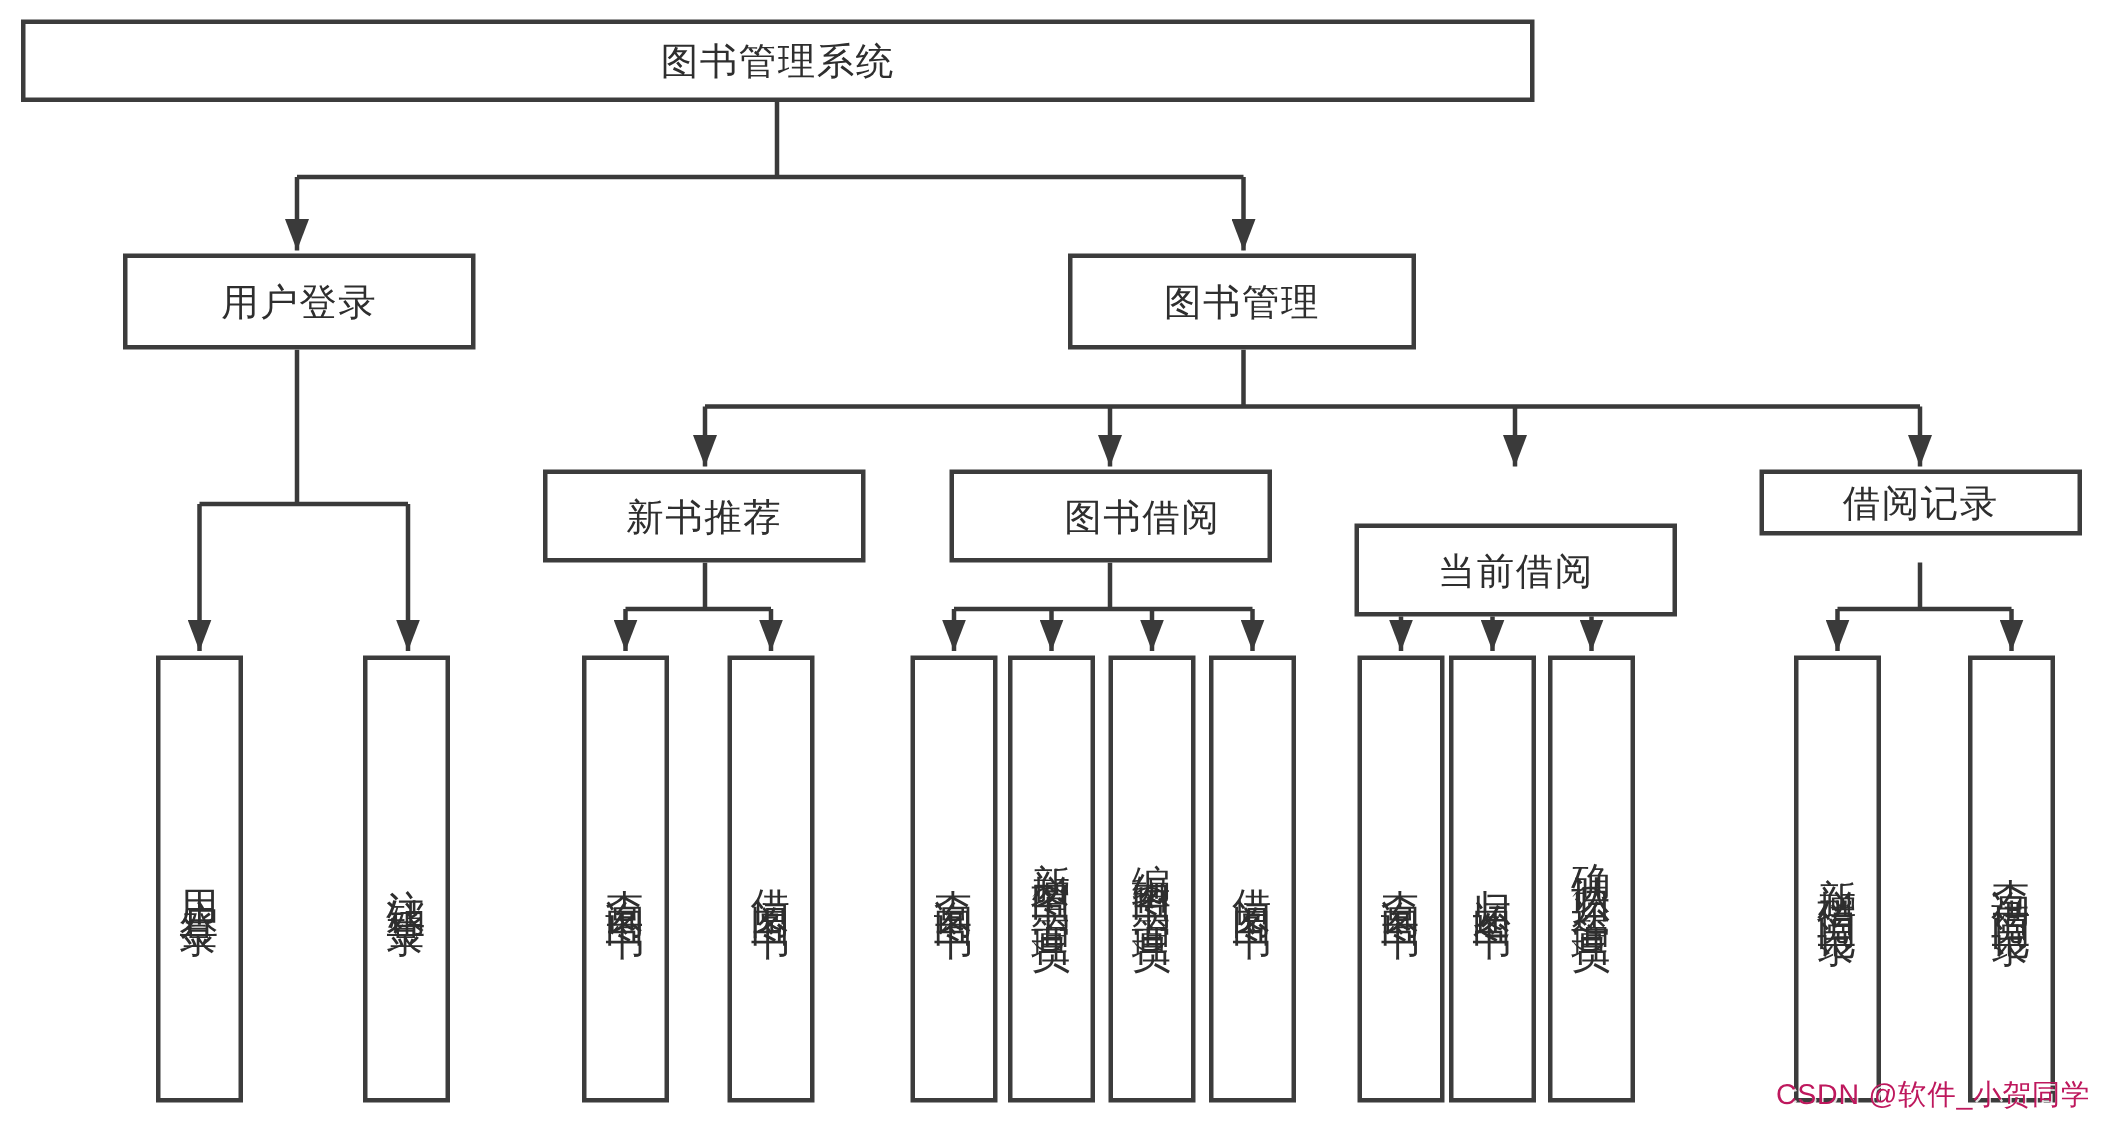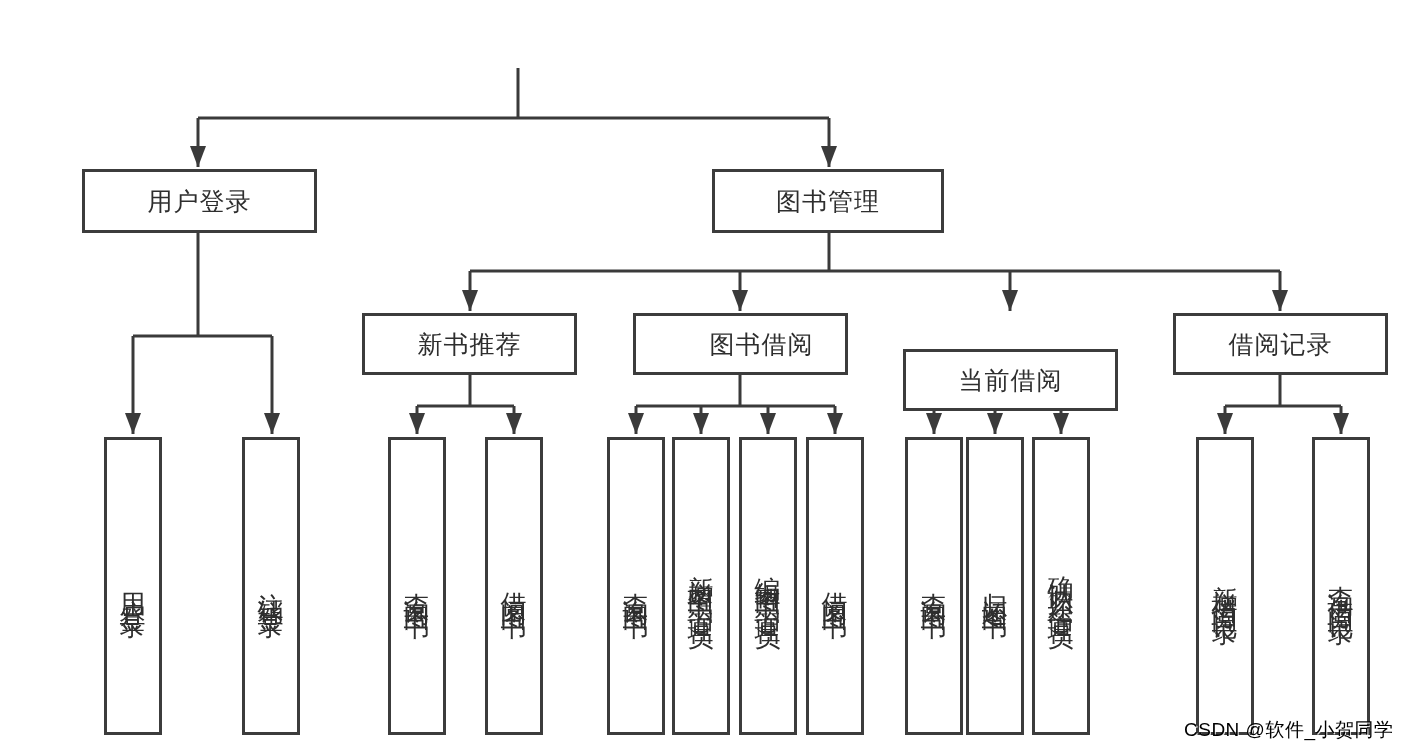--- a/index.html
+++ b/index.html
@@ -44,41 +44,41 @@
   }
   
   .n-root  { left: 14px;  top: 13px;  width: 1009px; height: 55px; }
   
   .n-l2-0  { left: 82px;  top: 169px; width: 235px; height: 64px; }
   .n-l2-1  { left: 712px; top: 169px; width: 232px; height: 64px; }
   
   .n-l3-0  { left: 362px;  top: 313px; width: 215px; height: 62px; }
   .n-l3-1  { left: 633px;  top: 313px; width: 215px; height: 62px; padding-left: 42px; }
   .n-l3-2  { left: 903px;  top: 313px; width: 215px; height: 62px; margin-top: 36px; }
-  .n-l3-3  { left: 1173px; top: 313px; width: 215px; height: 62px; }
+  .n-l3-3  { left: 1173px; top: 313px; width: 215px; height: 44px; }
   
   .n-leaf-0  { left: 104px;  }
   .n-leaf-1  { left: 242px;  }
   .n-leaf-2  { left: 388px;  }
   .n-leaf-3  { left: 485px;  }
   .n-leaf-4  { left: 607px;  }
   .n-leaf-5  { left: 672px;  }
   .n-leaf-6  { left: 739px;  }
   .n-leaf-7  { left: 806px;  }
   .n-leaf-8  { left: 905px;  }
   .n-leaf-9  { left: 966px;  }
   .n-leaf-10 { left: 1032px; }
   .n-leaf-11 { left: 1196px; }
   .n-leaf-12 { left: 1312px; }
   #watermark {
     position: absolute;
     left: 1184px;
     top: 717px;
     font-size: 19px;
-    color: #000000;
+    color: #be185d;
     letter-spacing: 0.5px;
     text-shadow: 1px 1px 0 rgba(255,255,255,0.85);
     white-space: nowrap;
   }
 </style>
 </head>
 <body>
 
 <div id="stage">
 
@@ -111,20 +111,21 @@
     <line x1="701" y1="406" x2="701" y2="434" stroke="#3a3a3a" stroke-width="3" marker-end="url(#ah)"></line>
     <line x1="768" y1="406" x2="768" y2="434" stroke="#3a3a3a" stroke-width="3" marker-end="url(#ah)"></line>
     <line x1="835" y1="406" x2="835" y2="434" stroke="#3a3a3a" stroke-width="3" marker-end="url(#ah)"></line>
     <line x1="934" y1="406" x2="934" y2="434" stroke="#3a3a3a" stroke-width="3" marker-end="url(#ah)"></line>
     <line x1="995" y1="406" x2="995" y2="434" stroke="#3a3a3a" stroke-width="3" marker-end="url(#ah)"></line>
     <line x1="1061" y1="406" x2="1061" y2="434" stroke="#3a3a3a" stroke-width="3" marker-end="url(#ah)"></line>
     <line x1="1225" y1="406" x2="1225" y2="434" stroke="#3a3a3a" stroke-width="3" marker-end="url(#ah)"></line>
     <line x1="1341" y1="406" x2="1341" y2="434" stroke="#3a3a3a" stroke-width="3" marker-end="url(#ah)"></line>
   </svg>
 
+  <div class="node hnode n-root">图书管理系统</div>
 
   <div class="node hnode n-l2-0">用户登录</div>
   <div class="node hnode n-l3-0">新书推荐</div>
 
   <div class="node hnode n-l2-1">图书管理</div>
   <div class="node hnode n-l3-1">图书借阅</div>
   <div class="node hnode n-l3-2">当前借阅</div>
   <div class="node hnode n-l3-3">借阅记录</div>
 
   <div class="node leaf n-leaf-0">

